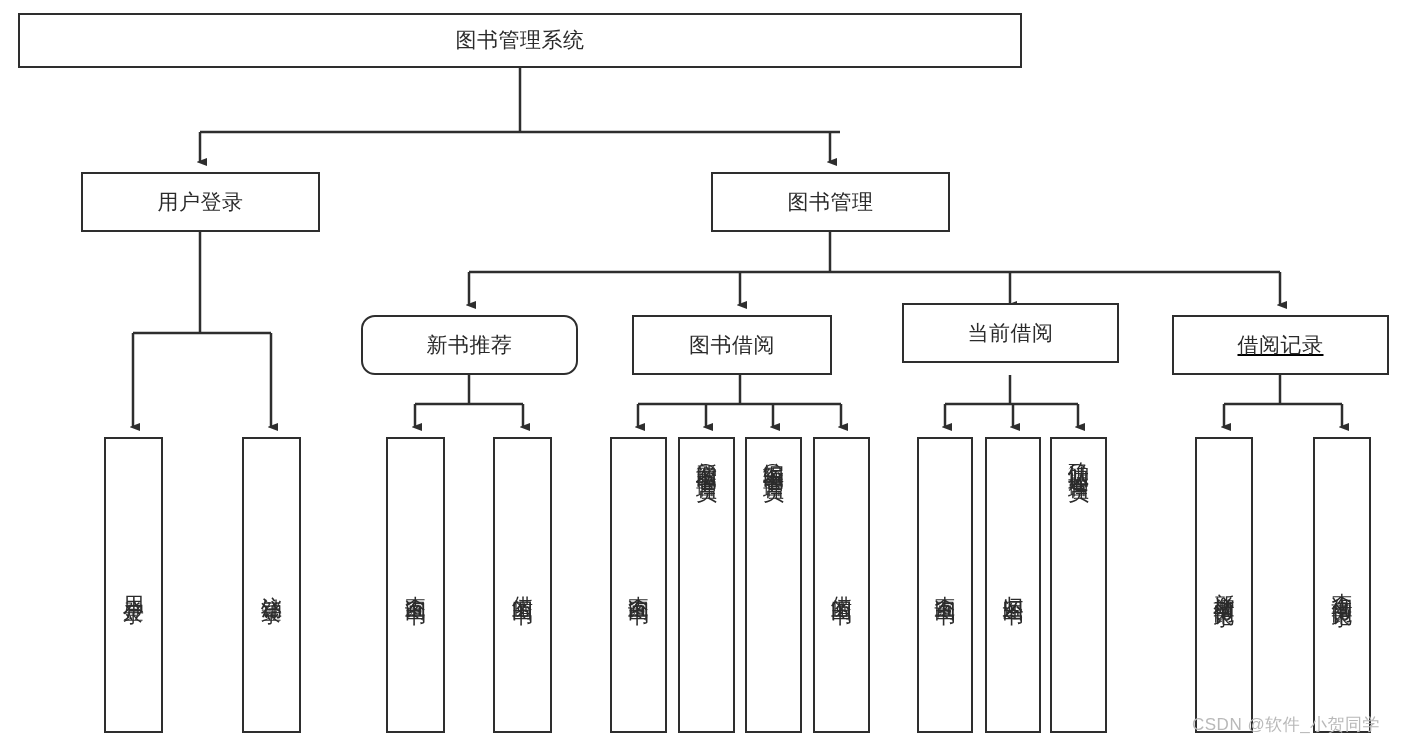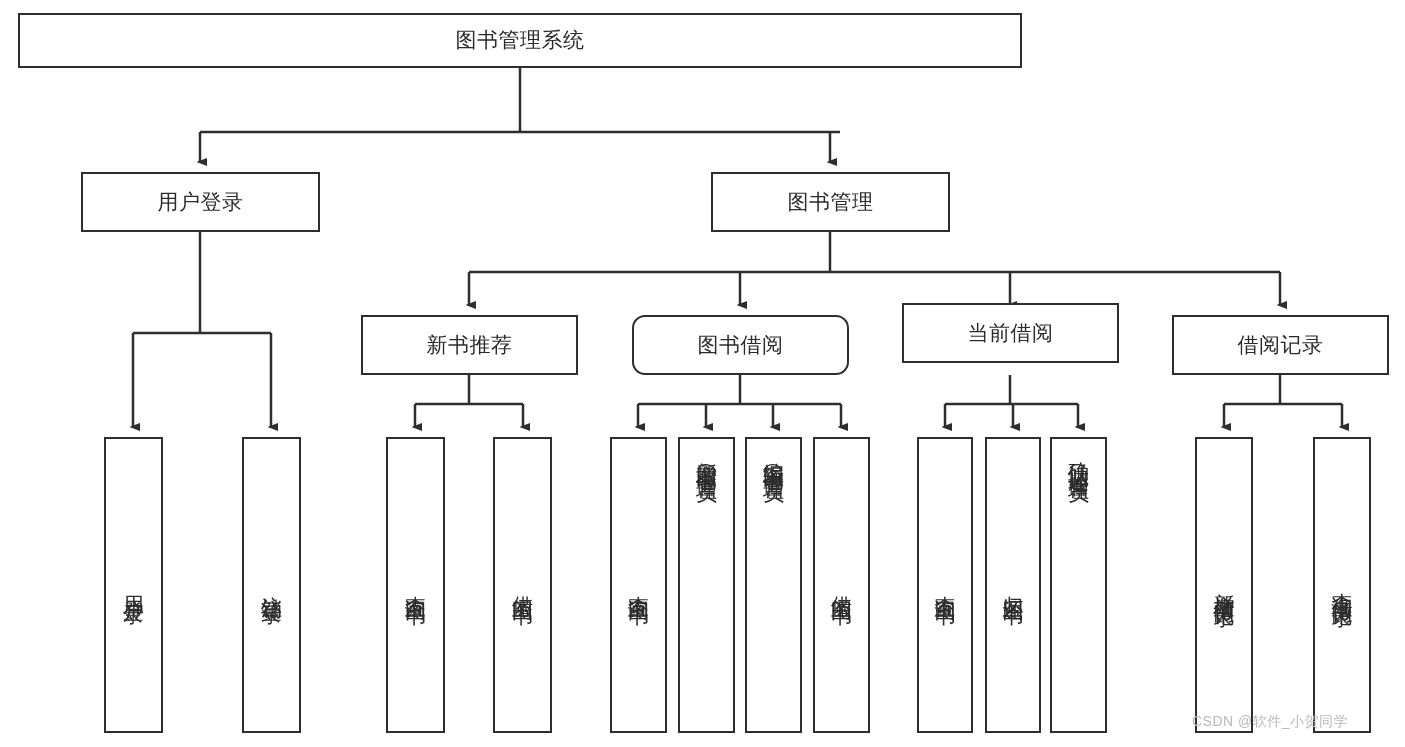--- a/index.html
+++ b/index.html
@@ -60,21 +60,21 @@
     font-size: 21px;
     white-space: nowrap;
   }
   .node-box.vertical.centered {
     align-items: center;
     padding-top: 0;
   }
   .watermark {
     position: absolute;
     color: #b9b9b9;
-    font-size: 14px;
+    font-size: 17px;
     letter-spacing: 0.5px;
     white-space: nowrap;
     font-family: "Liberation Sans", "DejaVu Sans", sans-serif;
     pointer-events: none;
   }
 </style>
 </head>
 <body>
 
 <div id="diagram-root">
@@ -145,30 +145,30 @@
     <span class="node-label">图书管理系统</span>
   </div>
 
   <div class="node-box" style="left:81px; top:172px; width:239px; height:60px;">
     <span class="node-label">用户登录</span>
   </div>
   <div class="node-box" style="left:711px; top:172px; width:239px; height:60px;align-items:center;">
     <span class="node-label">图书管理</span>
   </div>
 
-  <div class="node-box" style="left:361px; top:315px; width:217px; height:60px;">
+  <div class="node-box" style="left:361px; top:315px; width:217px; height:60px;border-radius:14px;">
     <span class="node-label">新书推荐</span>
   </div>
-  <div class="node-box" style="left:632px; top:315px; width:217px; height:60px;border-radius:13px;">
+  <div class="node-box" style="left:632px; top:315px; width:200px; height:60px;">
     <span class="node-label">图书借阅</span>
   </div>
   <div class="node-box" style="left:902px; top:303px; width:217px; height:60px;">
     <span class="node-label">当前借阅</span>
   </div>
-  <div class="node-box" style="left:1172px; top:315px; width:217px; height:60px;">
+  <div class="node-box" style="left:1172px; top:315px; width:217px; height:60px;text-decoration:underline;">
     <span class="node-label">借阅记录</span>
   </div>
 
   <div class="node-box vertical centered" style="left:104px; top:437px; width:59px; height:296px;">
     <span class="node-label">用户登录</span>
   </div>
   <div class="node-box vertical centered" style="left:242px; top:437px; width:59px; height:296px;">
     <span class="node-label">注销登录</span>
   </div>
 

